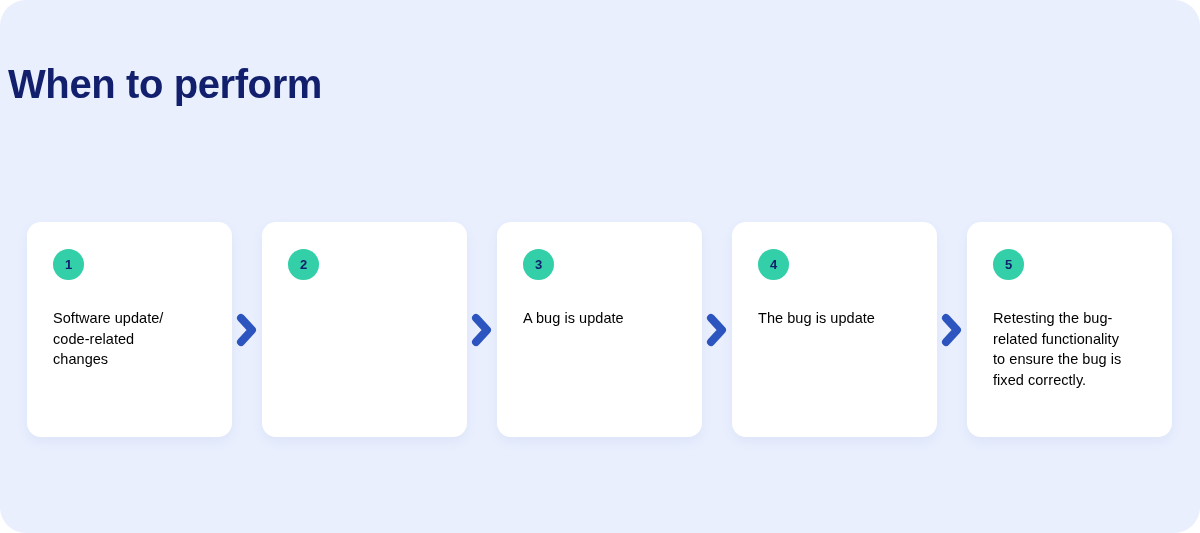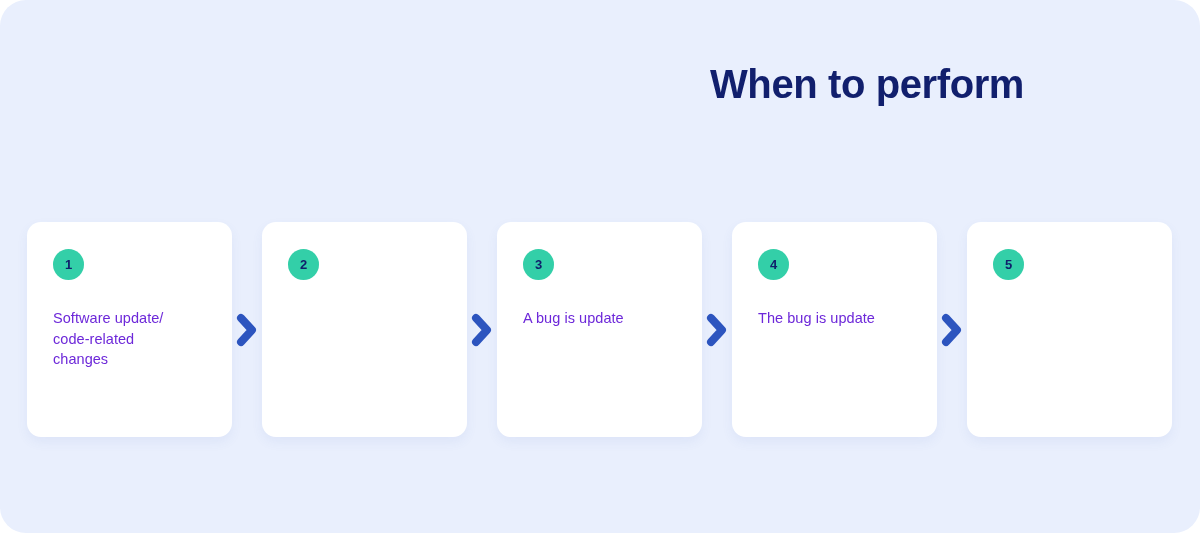--- a/index.html
+++ b/index.html
@@ -21,23 +21,23 @@
     box-sizing: border-box;
     background: #e9effd;
     border-radius: 26px;
     overflow: hidden;
   }
 
   
   #title-block {
     position: absolute;
     top: 58px;
-    left: 0;
+    left: 8px;
     width: 1024px;
-    text-align: right;
+    text-align: left;
   }
   .title-line {
     display: block;
     color: #111f6d;
     font-family: "Liberation Sans", sans-serif;
     font-weight: bold;
     font-size: 40px;
     line-height: 52px;
     letter-spacing: -0.4px;
   }
@@ -76,21 +76,21 @@
     font-size: 13px;
     font-weight: bold;
     display: flex;
     align-items: center;
     justify-content: center;
     line-height: 1;
   }
 
   .step-text {
     margin-top: 28px;
-    color: #6d28d9;
+    color: #000000;
     font-family: "Liberation Sans", sans-serif;
     font-size: 14.5px;
     line-height: 20.5px;
     letter-spacing: 0.05px;
     white-space: pre-line;
   }
 
   .step-gap {
     flex: 0 0 30px;
     width: 30px;
@@ -152,16 +152,20 @@
       <div class="step-text">The bug is update</div>
     </div>
     <div class="step-gap">
       <svg class="chevron-icon" viewBox="0 0 22 34">
         <polyline points="5,5 16,17 5,29" fill="none" stroke="#2d55bf" stroke-width="8" stroke-linecap="round" stroke-linejoin="round"></polyline>
       </svg>
     </div>
 
     <div class="step-card">
       <div class="step-badge">5</div>
+      <div class="step-text">Retesting the bug-
+related functionality
+to ensure the bug is
+fixed correctly.</div>
     </div>
 
   </div>
 </div>
 
 </body></html>

